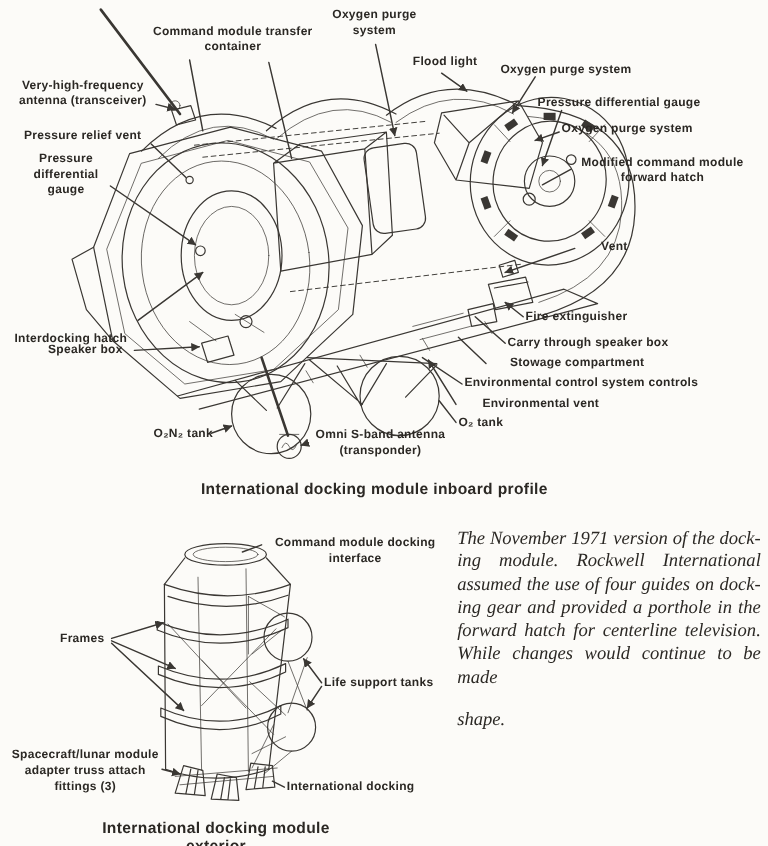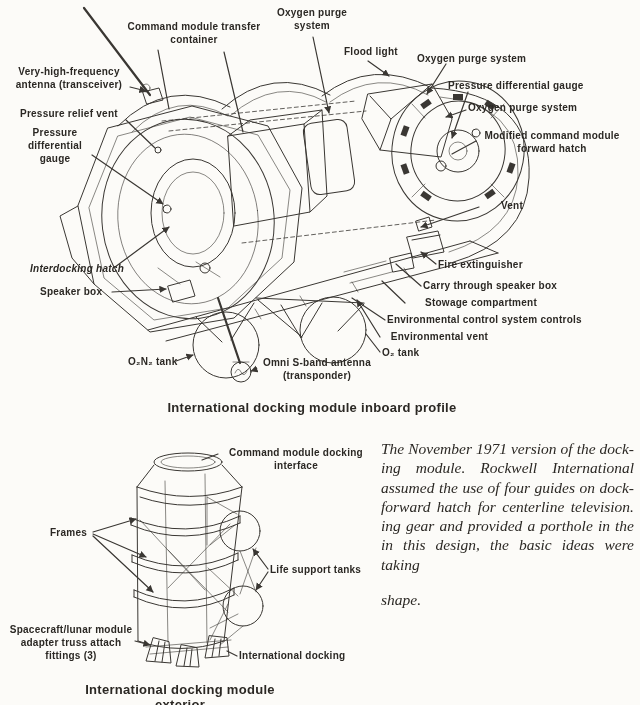--- a/index.html
+++ b/index.html
@@ -179,27 +179,27 @@
 antenna (transceiver)</div>
       <div class="dlabel" style="left: 448px; top: 79px; width: 165px; text-align: left;">Pressure differential gauge</div>
       <div class="dlabel" style="left: 468px; top: 101px; width: 125px; text-align: left;">Oxygen purge system</div>
       <div class="dlabel" style="left: 20px; top: 107px; width: 122px; text-align: left;">Pressure relief vent</div>
       <div class="dlabel" style="left: 476px; top: 129px; width: 152px; text-align: center;">Modified command module
 forward hatch</div>
       <div class="dlabel" style="left: 14px; top: 126px; width: 82px; text-align: center;">Pressure
 differential
 gauge</div>
       <div class="dlabel" style="left: 483px; top: 199px; width: 40px; text-align: right;">Vent</div>
-      <div class="dlabel" style="left: 12px; top: 262px; width: 112px; text-align: right; font-style: italic;">Interdocking hatch</div>
+      <div class="dlabel" style="left: 12px; top: 276px; width: 112px; text-align: left;">Interdocking hatch</div>
       <div class="dlabel" style="left: 438px; top: 258px; width: 105px; text-align: left;">Fire extinguisher</div>
       <div class="dlabel" style="left: 40px; top: 285px; width: 75px; text-align: left;">Speaker box</div>
       <div class="dlabel" style="left: 423px; top: 279px; width: 155px; text-align: left;">Carry through speaker box</div>
       <div class="dlabel" style="left: 407px; top: 296px; width: 130px; text-align: right;">Stowage compartment</div>
       <div class="dlabel" style="left: 387px; top: 313px; width: 228px; text-align: left;">Environmental control system controls</div>
-      <div class="dlabel" style="left: 382px; top: 330px; width: 115px; text-align: center;">Environmental vent</div>
+      <div class="dlabel" style="left: 402px; top: 330px; width: 115px; text-align: left;">Environmental vent</div>
       <div class="dlabel" style="left: 382px; top: 346px; width: 50px; text-align: left;">O₂ tank</div>
       <div class="dlabel" style="left: 128px; top: 355px; width: 64px; text-align: left;">O₂N₂ tank</div>
       <div class="dlabel" style="left: 255px; top: 356px; width: 124px; text-align: center;">Omni S-band antenna
 (transponder)</div>
     </div>
   <div>
       <div class="dlabel" style="left: 220px; top: 446px; width: 152px; text-align: center;">Command module docking
 interface</div>
       <div class="dlabel" style="left: 50px; top: 526px; width: 46px; text-align: left;">Frames</div>
       <div class="dlabel" style="left: 270px; top: 563px; width: 108px; text-align: left;">Life support tanks</div>
@@ -209,19 +209,19 @@
       <div class="dlabel" style="left: 239px; top: 649px; width: 122px; text-align: left;">International docking</div>
     </div>
 
   <div class="dcaption" style="left:152px; top:400px; width:320px;">International docking module inboard profile</div>
   <div class="dcaption" style="left:64px; top:682px; width:232px;">International docking module exterior</div>
 
   <div class="booknote">
       <div class="ln">The November 1971 version of the dock-</div>
       <div class="ln">ing module. Rockwell International</div>
       <div class="ln">assumed the use of four guides on dock-</div>
+      <div class="ln">ing gear and provided a porthole in the</div>
       <div class="ln">forward hatch for centerline television.</div>
-      <div class="ln">ing gear and provided a porthole in the</div>
-      <div class="ln">in this design, the basic ideas were taking</div>
+      <div class="ln">While changes would continue to be made</div>
       <div class="ln last">shape.</div>
     </div>
 
 </div>
 
 </body></html>

